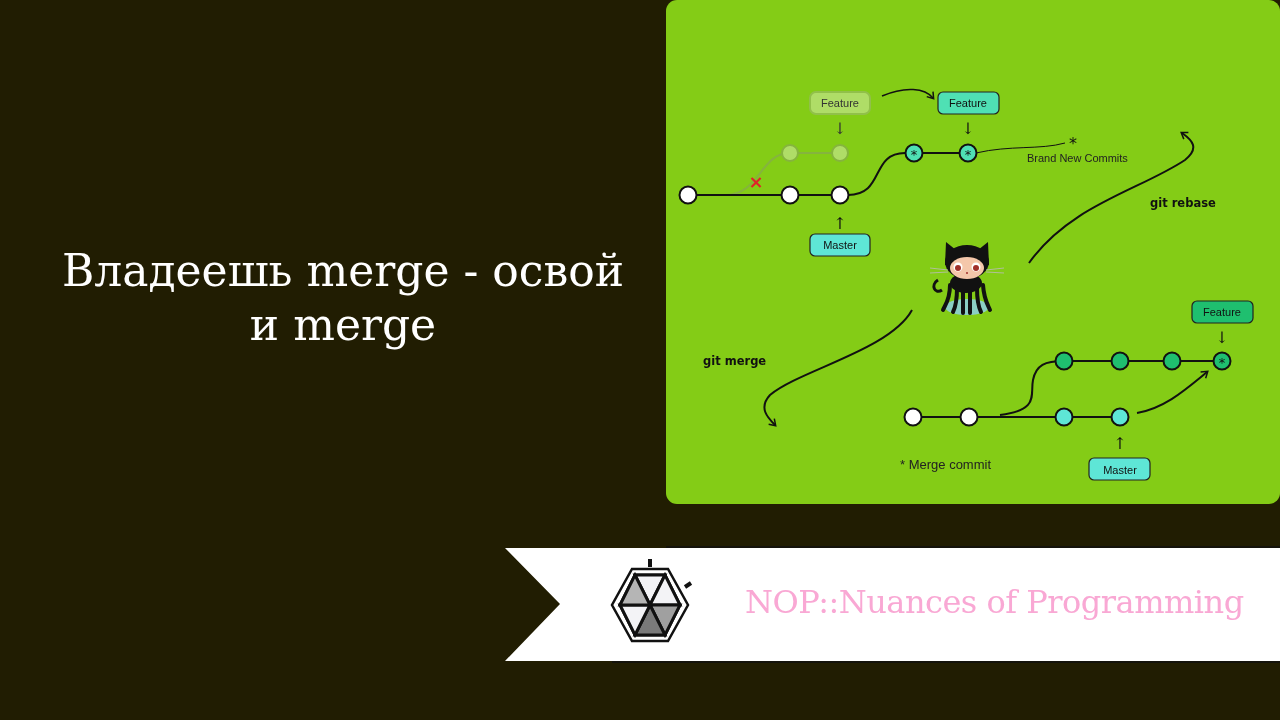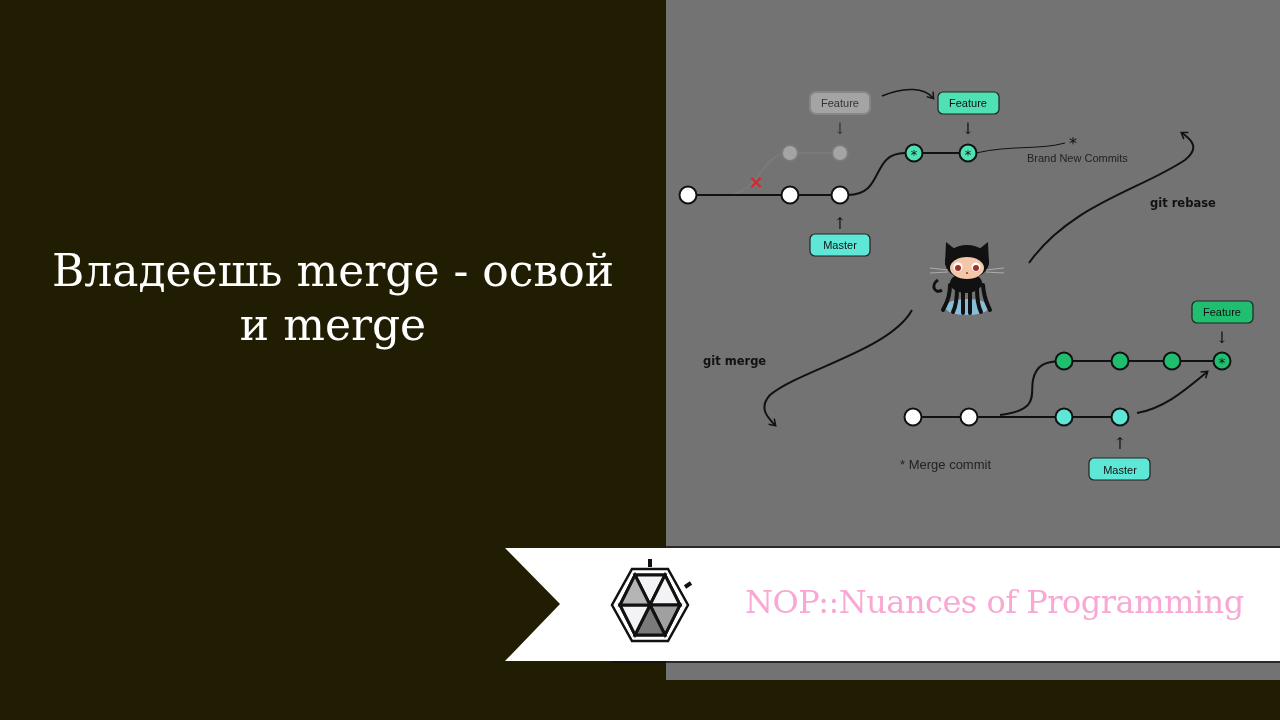--- a/index.html
+++ b/index.html
@@ -1,19 +1,19 @@
 <!DOCTYPE html>
 <html><head>
 <meta charset="utf-8">
 <style>
   html, body { margin:0; padding:0; }
   body { width:1280px; height:720px; position:relative; overflow:hidden; background:#211d02; font-family:"DejaVu Serif", serif; }
-  .left-panel { position:absolute; left:0; top:0; width:666px; height:720px; background:#211d02; }
+  .left-panel { position:absolute; left:10px; top:0; width:666px; height:720px; background:#211d02; }
   .title { position:absolute; left:0; top:244px; width:666px; text-align:center; color:#ffffff; font-family:"DejaVu Serif", serif; font-size:44px; line-height:54px; }
-  .diagram { position:absolute; left:666px; top:0; width:614px; height:680px; background:#737373; }
+  .diagram { position:absolute; left:666px; top:0; width:614px; height:504px; background:#84cc16;border-radius:11px; }
   .diagram svg { position:absolute; left:0; top:0; }
   .banner { position:absolute; left:0; top:0; width:1280px; height:720px; pointer-events:none; }
   .banner-text { position:absolute; left:745px; top:583px; font-family:"DejaVu Serif", serif; font-size:32px; color:#f9a8d4; letter-spacing:-0.5px; }
   .lbl { font-family:"Liberation Sans", sans-serif; font-size:11px; }
 </style>
 </head>
 <body>
 
 <div class="left-panel">
   <div class="title">

